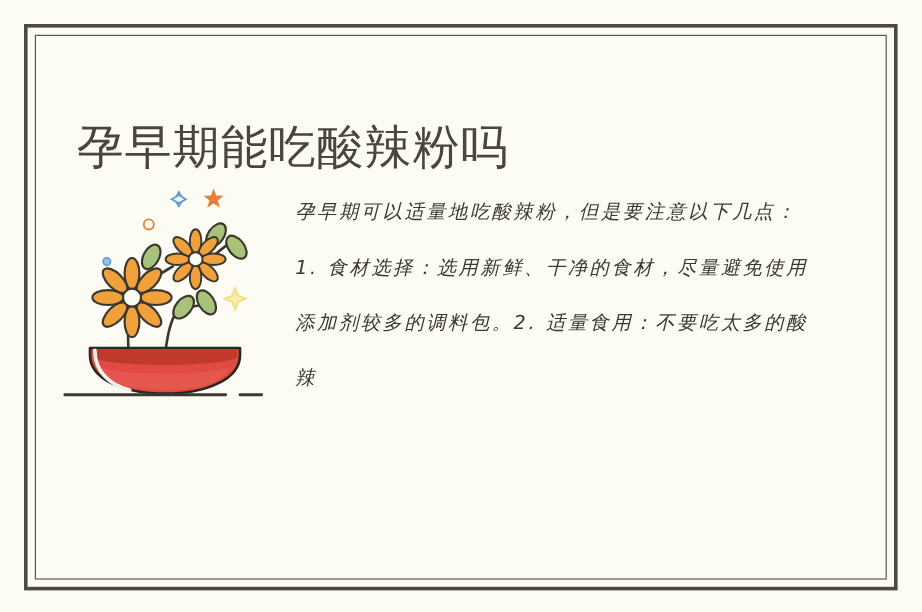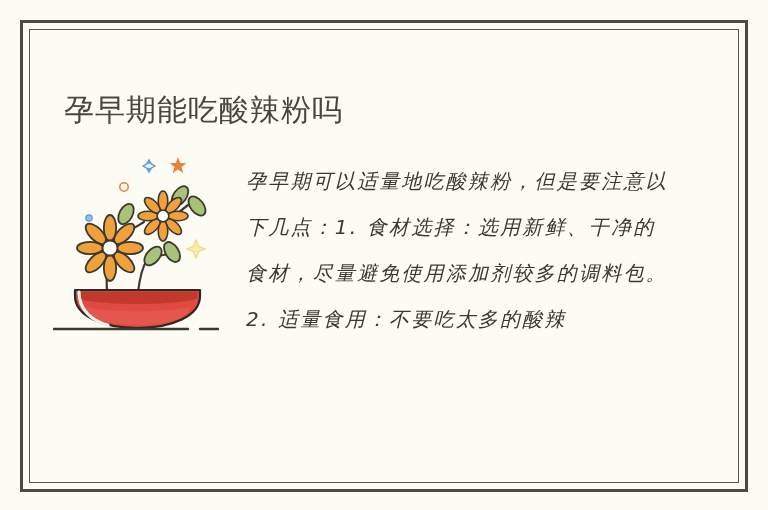--- a/index.html
+++ b/index.html
@@ -34,21 +34,21 @@
     box-sizing: border-box;
     border: 1px solid #5a564b;
     background: #fdfcf4;
   }
 
   
   .title {
     position: absolute;
     left: 34px;
     top: 40px;
-    font-size: 30px;
+    font-size: 39px;
     font-weight: 400;
     letter-spacing: 1px;
     color: #4a463d;
     white-space: nowrap;
     font-family: "Liberation Sans", "DejaVu Sans", sans-serif;
   }
 
   
   .content {
     position: absolute;
@@ -72,21 +72,21 @@
     display: block;
     width: 190px;
     height: 190px;
   }
 
   
   .bodytext {
     margin-left: 8px;
     width: 430px;
     font-family: "DejaVu Sans", "Liberation Sans", sans-serif;
-    font-size: 20px;
+    font-size: 16px;
     line-height: 46px;
     color: #3b382f;
     letter-spacing: 2.2px;
     word-break: break-all;
     text-align: left;
     font-style: italic;
   }
 </style>
 </head>
 <body>

